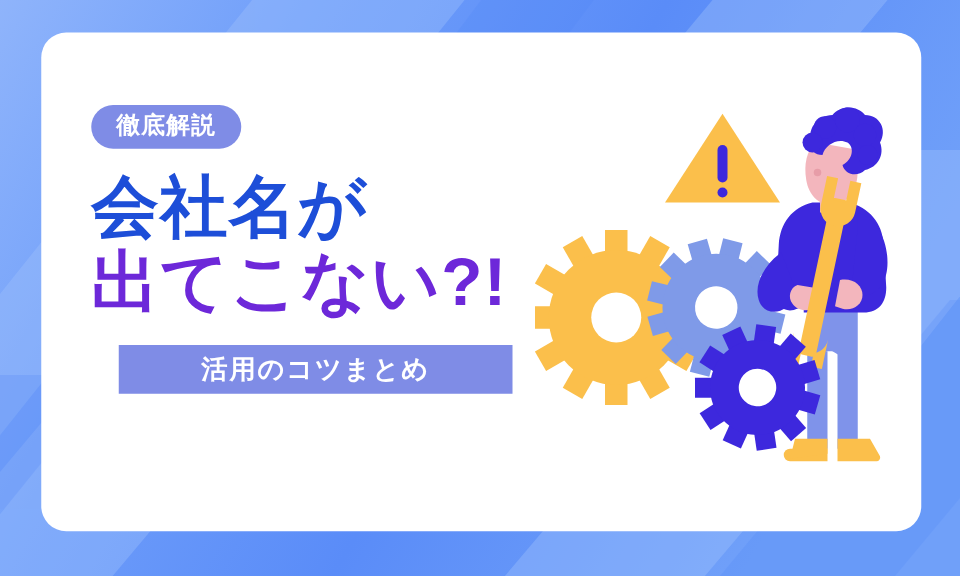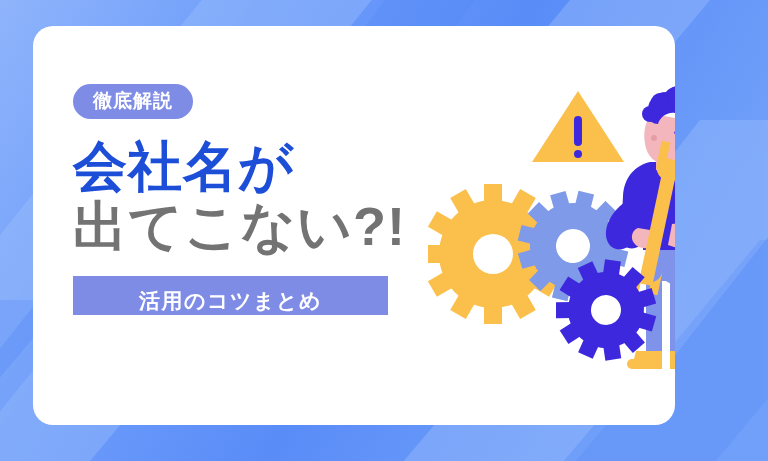--- a/index.html
+++ b/index.html
@@ -9,38 +9,38 @@
     background:#5b8df8;
   }
   #stage{position:relative;width:768px;height:461px;overflow:hidden;}
 
   
   .bg-base{position:absolute;inset:0;
     background:linear-gradient(100deg,#8fb4fb 0%,#7aa6fa 14%,#5d8ef8 42%,#5a8cf8 70%,#6c9bf9 100%);}
   .bg-stripes{position:absolute;inset:-30%;}
 
   
-  .card{position:absolute;left:33px;top:26px;width:626px;height:399px;
-    background:#ffffff;border-radius:20px;overflow:hidden;padding-left:16px;}
+  .card{position:absolute;left:33px;top:26px;width:704px;height:399px;
+    background:#ffffff;border-radius:20px;overflow:hidden;}
 
   
   .text-col{position:absolute;left:40px;top:58px;width:370px;}
 
   .badge{display:inline-block;background:#7f8ce6;color:#ffffff;
     border-radius:999px;padding:7px 20px 9px;
     font-size:19px;font-weight:700;letter-spacing:1px;line-height:1;}
 
   .headline{margin:18px 0 0 0;}
   .line1{color:#1d4ed8;font-size:54px;font-weight:900;line-height:1.08;
     letter-spacing:1px;white-space:nowrap;}
-  .line2{color:#737373;font-size:54px;font-weight:900;line-height:1.08;
+  .line2{color:#6d28d9;font-size:54px;font-weight:900;line-height:1.08;
     letter-spacing:1px;white-space:nowrap;margin-top:2px;}
 
   .subbar{margin-top:20px;background:#7f8ce6;width:315px;height:39px;
-    display:flex;align-items:flex-end;justify-content:center;}
+    display:flex;align-items:center;justify-content:center;margin-left:22px;}
   .subbar span{color:#ffffff;font-size:21px;font-weight:700;letter-spacing:1.5px;}
 
   
   .illus{position:absolute;left:395px;top:40px;width:300px;height:330px;}
   .illus svg{display:block;width:100%;height:100%;}
 </style>
 </head>
 <body>
 
 <div id="stage">

